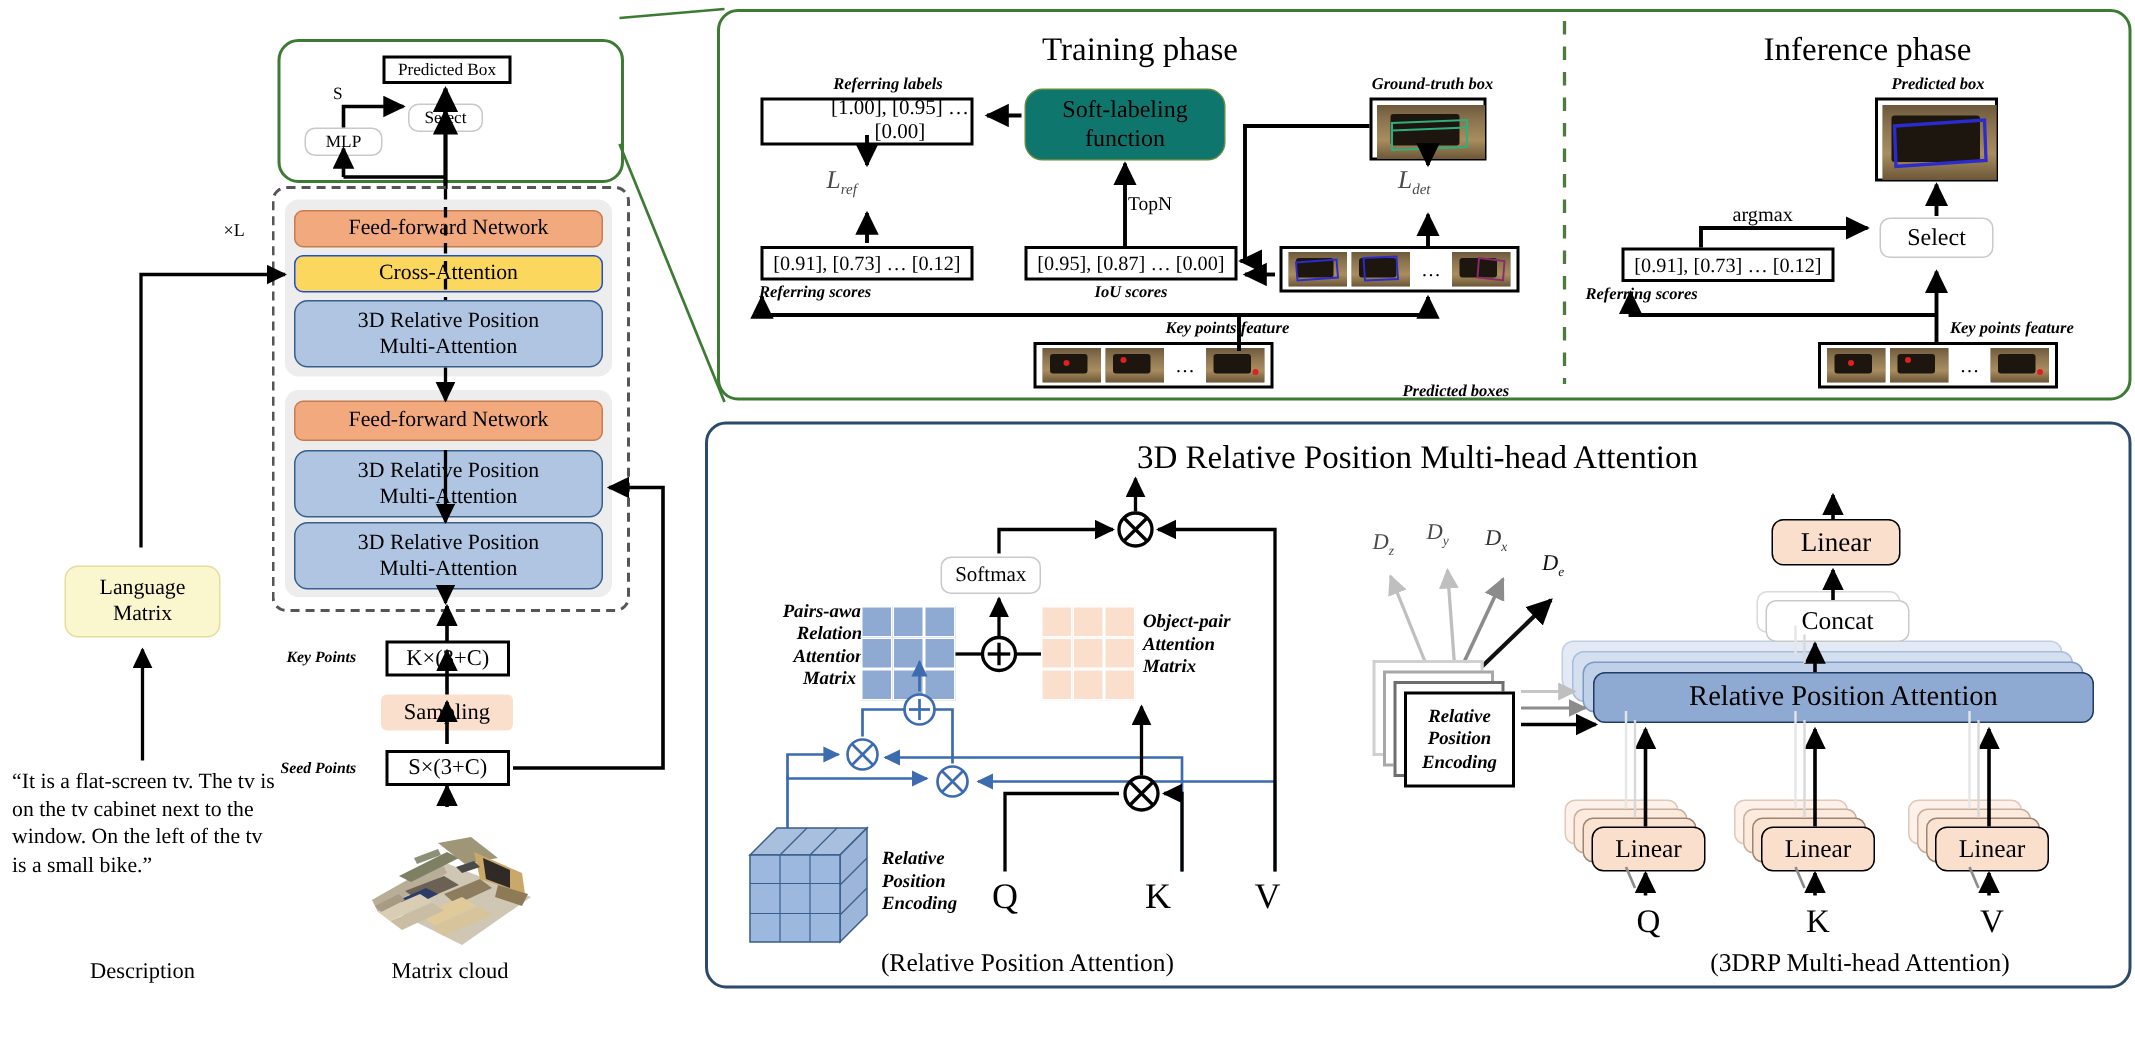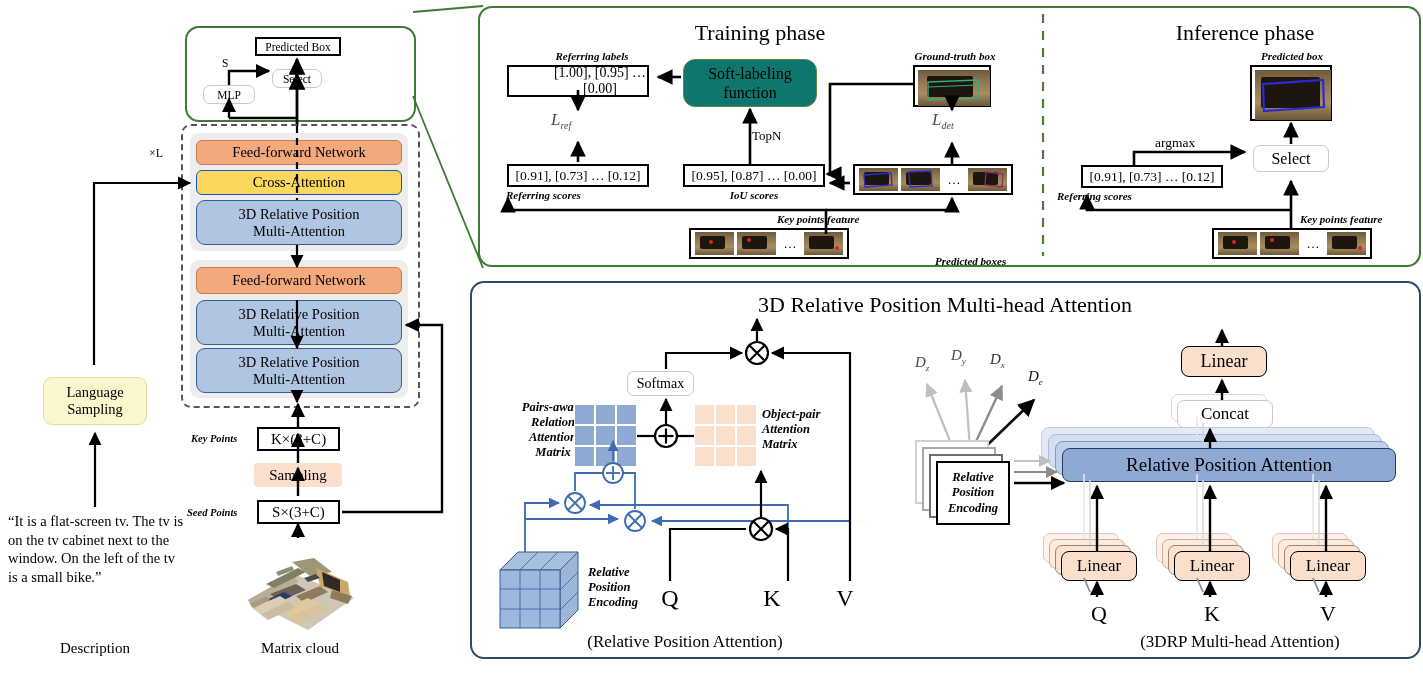--- a/index.html
+++ b/index.html
@@ -130,21 +130,21 @@
   <path d="M117,182 L117,230" stroke="#000" stroke-width="2.2" fill="none" marker-end="url(#ah)"></path>
   <path d="M117,275 L117,284" stroke="#000" stroke-width="2.2" fill="none" marker-end="url(#ah)"></path>
 </svg>
 
 <svg class="abs" style="left:86px;top:175px;width:120px;height:200px;">
   <path d="M8,190 L8,8 L104,8" stroke="#000" stroke-width="2.2" fill="none" marker-end="url(#ah)"></path>
 </svg>
 
 <div class="abs blk blk-langenc ctr" style="left:43px;top:377px;width:104px;height:48px;font-size:14.5px;line-height:1.15;white-space:pre-line;">
   <span>Language
-Sampling</span>
+Matrix</span>
 </div>
 
 <div class="abs" style="left:8px;top:512px;width:180px;font-size:14.5px;line-height:1.28;">“It is a flat-screen tv. The tv is on the tv cabinet next to the window. On the left of the tv is a small bike.”</div>
 <div class="abs ctr" style="left:30px;top:640px;width:130px;font-size:15px;">Description</div>
 
 <svg class="abs" style="left:88px;top:425px;width:20px;height:90px;">
   <path d="M7,82 L7,8" stroke="#000" stroke-width="2.2" fill="none" marker-end="url(#ah)"></path>
 </svg>
 
 <div class="abs lbl ital" style="left:191px;top:433px;font-size:10.5px;">Key Points</div>

